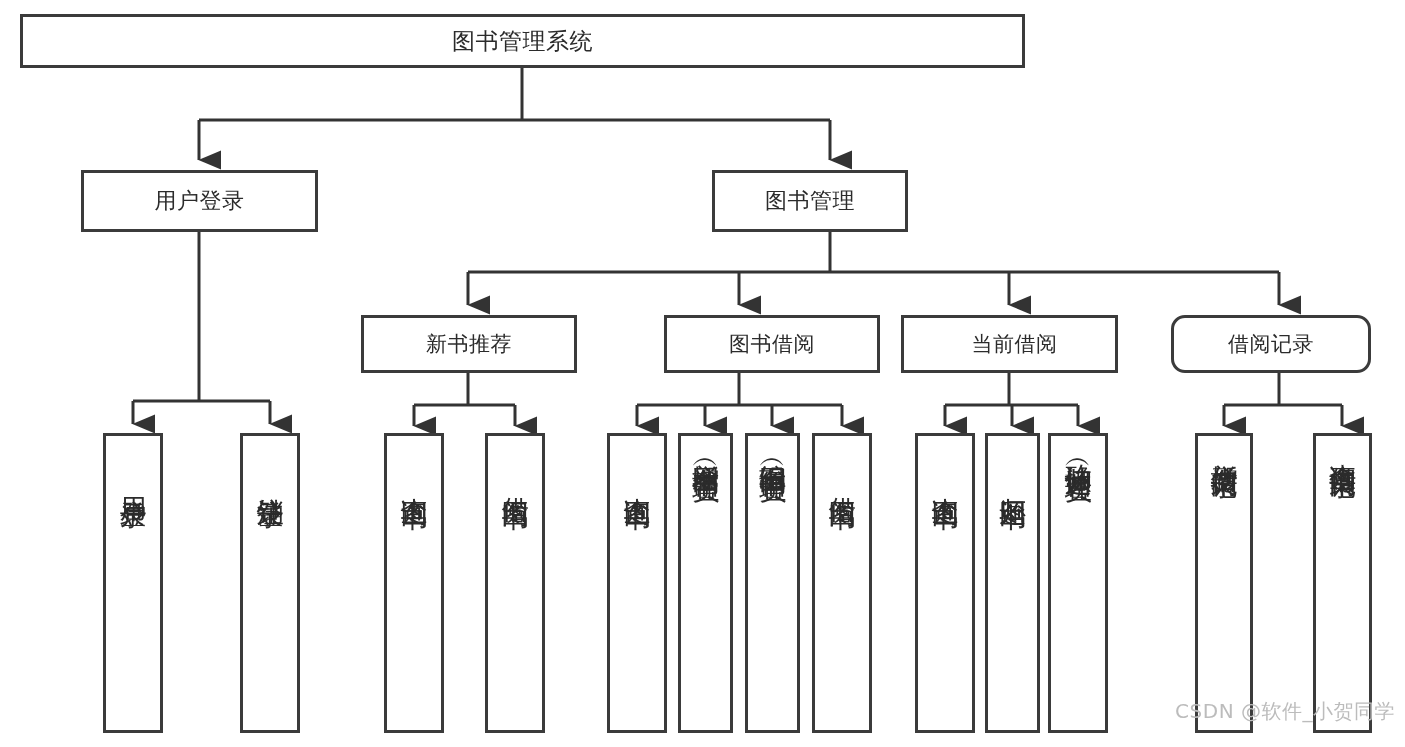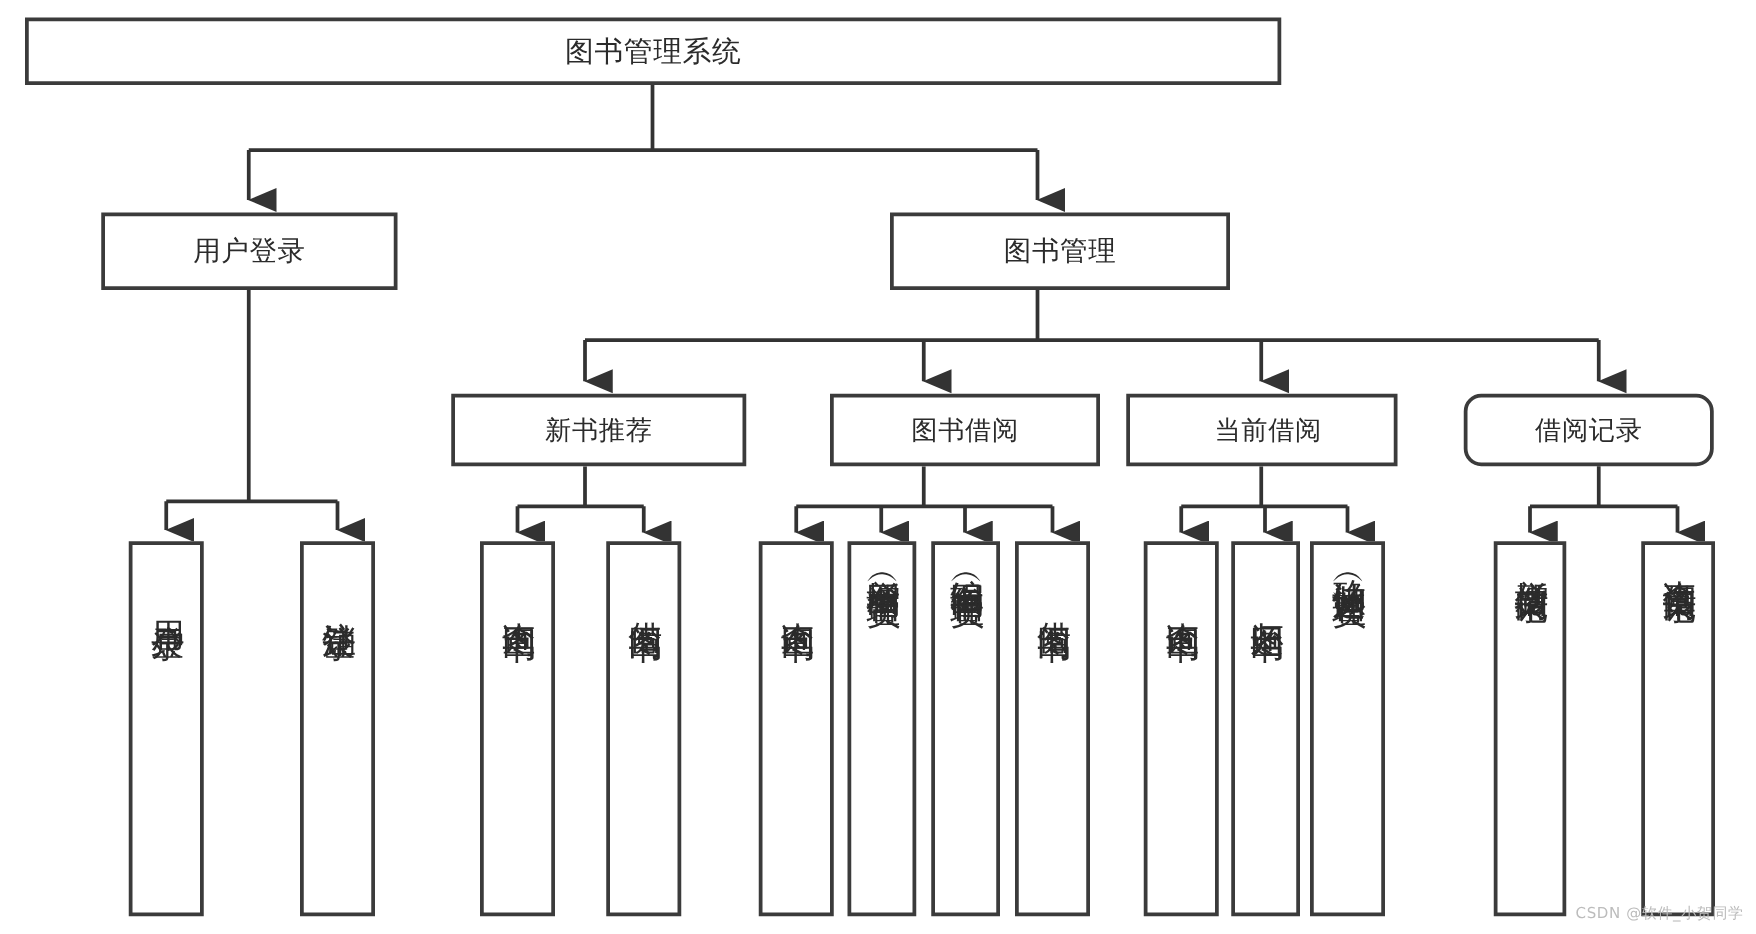--- a/index.html
+++ b/index.html
@@ -87,22 +87,22 @@
   }
   .node.leaf.leaf-centered .node-label {
     margin-top: 40px;
   }
   .node.leaf.leaf-tall .node-label {
     margin-top: 6px;
   }
   .watermark {
     position: absolute;
     right: 10px;
-    bottom: 8px;
-    font-size: 12px;
+    bottom: 22px;
+    font-size: 20px;
     color: #bcbcbc;
     white-space: nowrap;
     letter-spacing: 0.5px;
   }
 </style>
 </head>
 <body>
 
 <div id="diagram-root">
 
@@ -156,25 +156,25 @@
     </g>
   </svg>
 
   <div class="node level-root">
     <span class="node-label">图书管理系统</span>
   </div>
 
   <div class="node level-2" style="left:81px; width:237px;">
     <span class="node-label">用户登录</span>
   </div>
-  <div class="node level-2" style="left:712px; width:272px;">
+  <div class="node level-2" style="left:712px; width:196px;">
     <span class="node-label">图书管理</span>
   </div>
 
-  <div class="node level-3" style="left:361px; width:236px;">
+  <div class="node level-3" style="left:361px; width:216px;">
     <span class="node-label">新书推荐</span>
   </div>
   <div class="node level-3" style="left:664px; width:216px;">
     <span class="node-label">图书借阅</span>
   </div>
   <div class="node level-3" style="left:901px; width:217px;padding-left:10px;">
     <span class="node-label">当前借阅</span>
   </div>
   <div class="node level-3" style="left:1171px; width:200px;border-radius:14px;">
     <span class="node-label">借阅记录</span>

